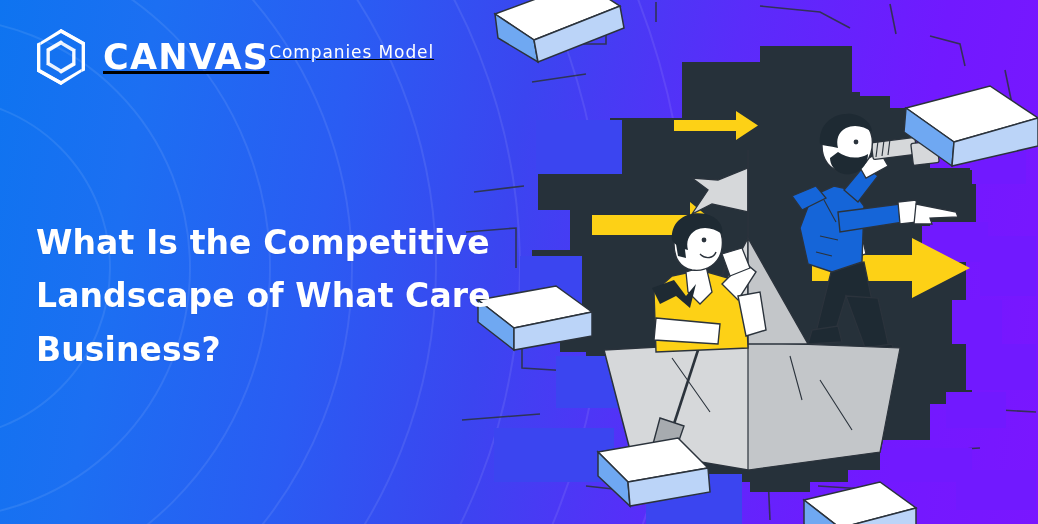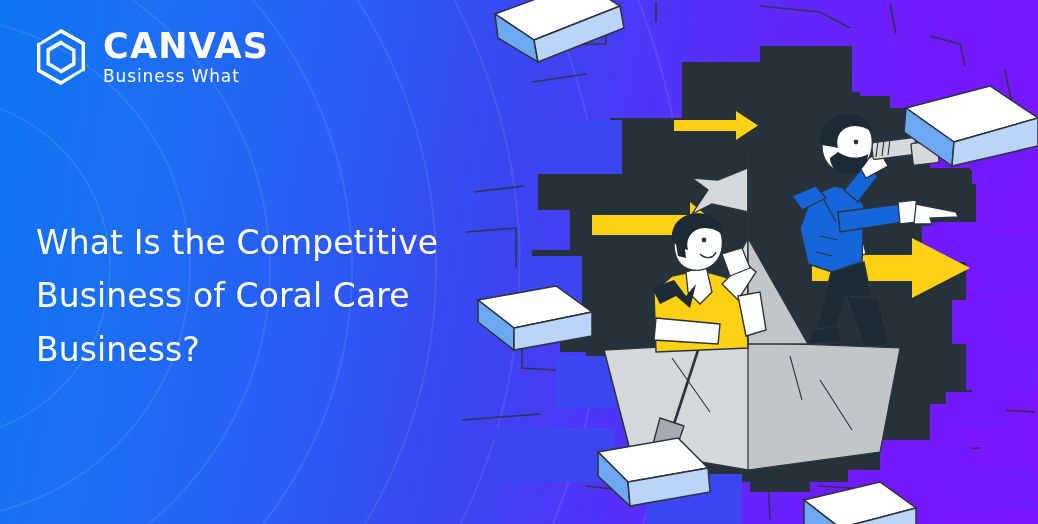--- a/index.html
+++ b/index.html
@@ -44,21 +44,21 @@
   .logo-block {
     position: absolute;
     left: 33px;
     top: 28px;
     display: flex;
     align-items: center;
     gap: 14px;
     z-index: 40;
   }
   .logo-mark { width: 56px; height: 58px; display: block; }
-  .logo-words { display: flex; flex-direction: column; line-height: 1; }
+  .logo-words { display: flex; line-height: 1; text-decoration: underline; }
   .logo-title {
     color: #FFFFFF;
     font-size: 35px;
     font-weight: 700;
     letter-spacing: 1.2px;
   }
   .logo-sub {
     color: #FFFFFF;
     font-size: 17px;
     font-weight: 500;
@@ -67,21 +67,21 @@
   }
 
   
   .headline {
     position: absolute;
     left: 36px;
     top: 216px;
     width: 470px;
     color: #FFFFFF;
     font-size: 33px;
-    font-weight: 400;
+    font-weight: 700;
     line-height: 1.62;
     letter-spacing: 0.1px;
     z-index: 40;
     text-shadow: 0 1px 2px rgba(0,0,0,0.06);
   }
 
   
   .illustration {
     position: absolute;
     right: 0;
@@ -122,27 +122,27 @@
         <path d="M7 78 L7 28 L13 25 L13 74 L55 98 L50 102 Z"></path>
         <path d="M30 40 L30 64 L24 67 L24 37 L50 22 L55 26 Z" opacity="0.96"></path>
         <path d="M70 64 L70 40 L76 37 L76 67 L50 82 L45 78 Z" opacity="0.96"></path>
         <path d="M55 26 L76 38 L70 42 L50 30 L30 42 L24 38 Z" opacity="0.9"></path>
         <path d="M45 78 L24 66 L30 62 L50 74 L70 62 L76 66 Z" opacity="0.9"></path>
       </g>
     </svg>
 
     <div class="logo-words">
       <span class="logo-title">CANVAS</span>
-      <span class="logo-sub">Business What</span>
+      <span class="logo-sub">Companies Model</span>
     </div>
   </div>
 
   <h1 class="headline">
     <span>What Is the Competitive</span><br>
-    <span>Business of Coral Care</span><br>
+    <span>Landscape of What Care</span><br>
     <span>Business?</span>
   </h1>
 
   <div class="illustration">
     <svg viewBox="0 0 578 524" preserveAspectRatio="xMidYMid slice" aria-hidden="true">
 
       <defs>
         <clipPath id="clipAll">
             <rect x="0" y="0" width="578" height="524"></rect>
           </clipPath>

